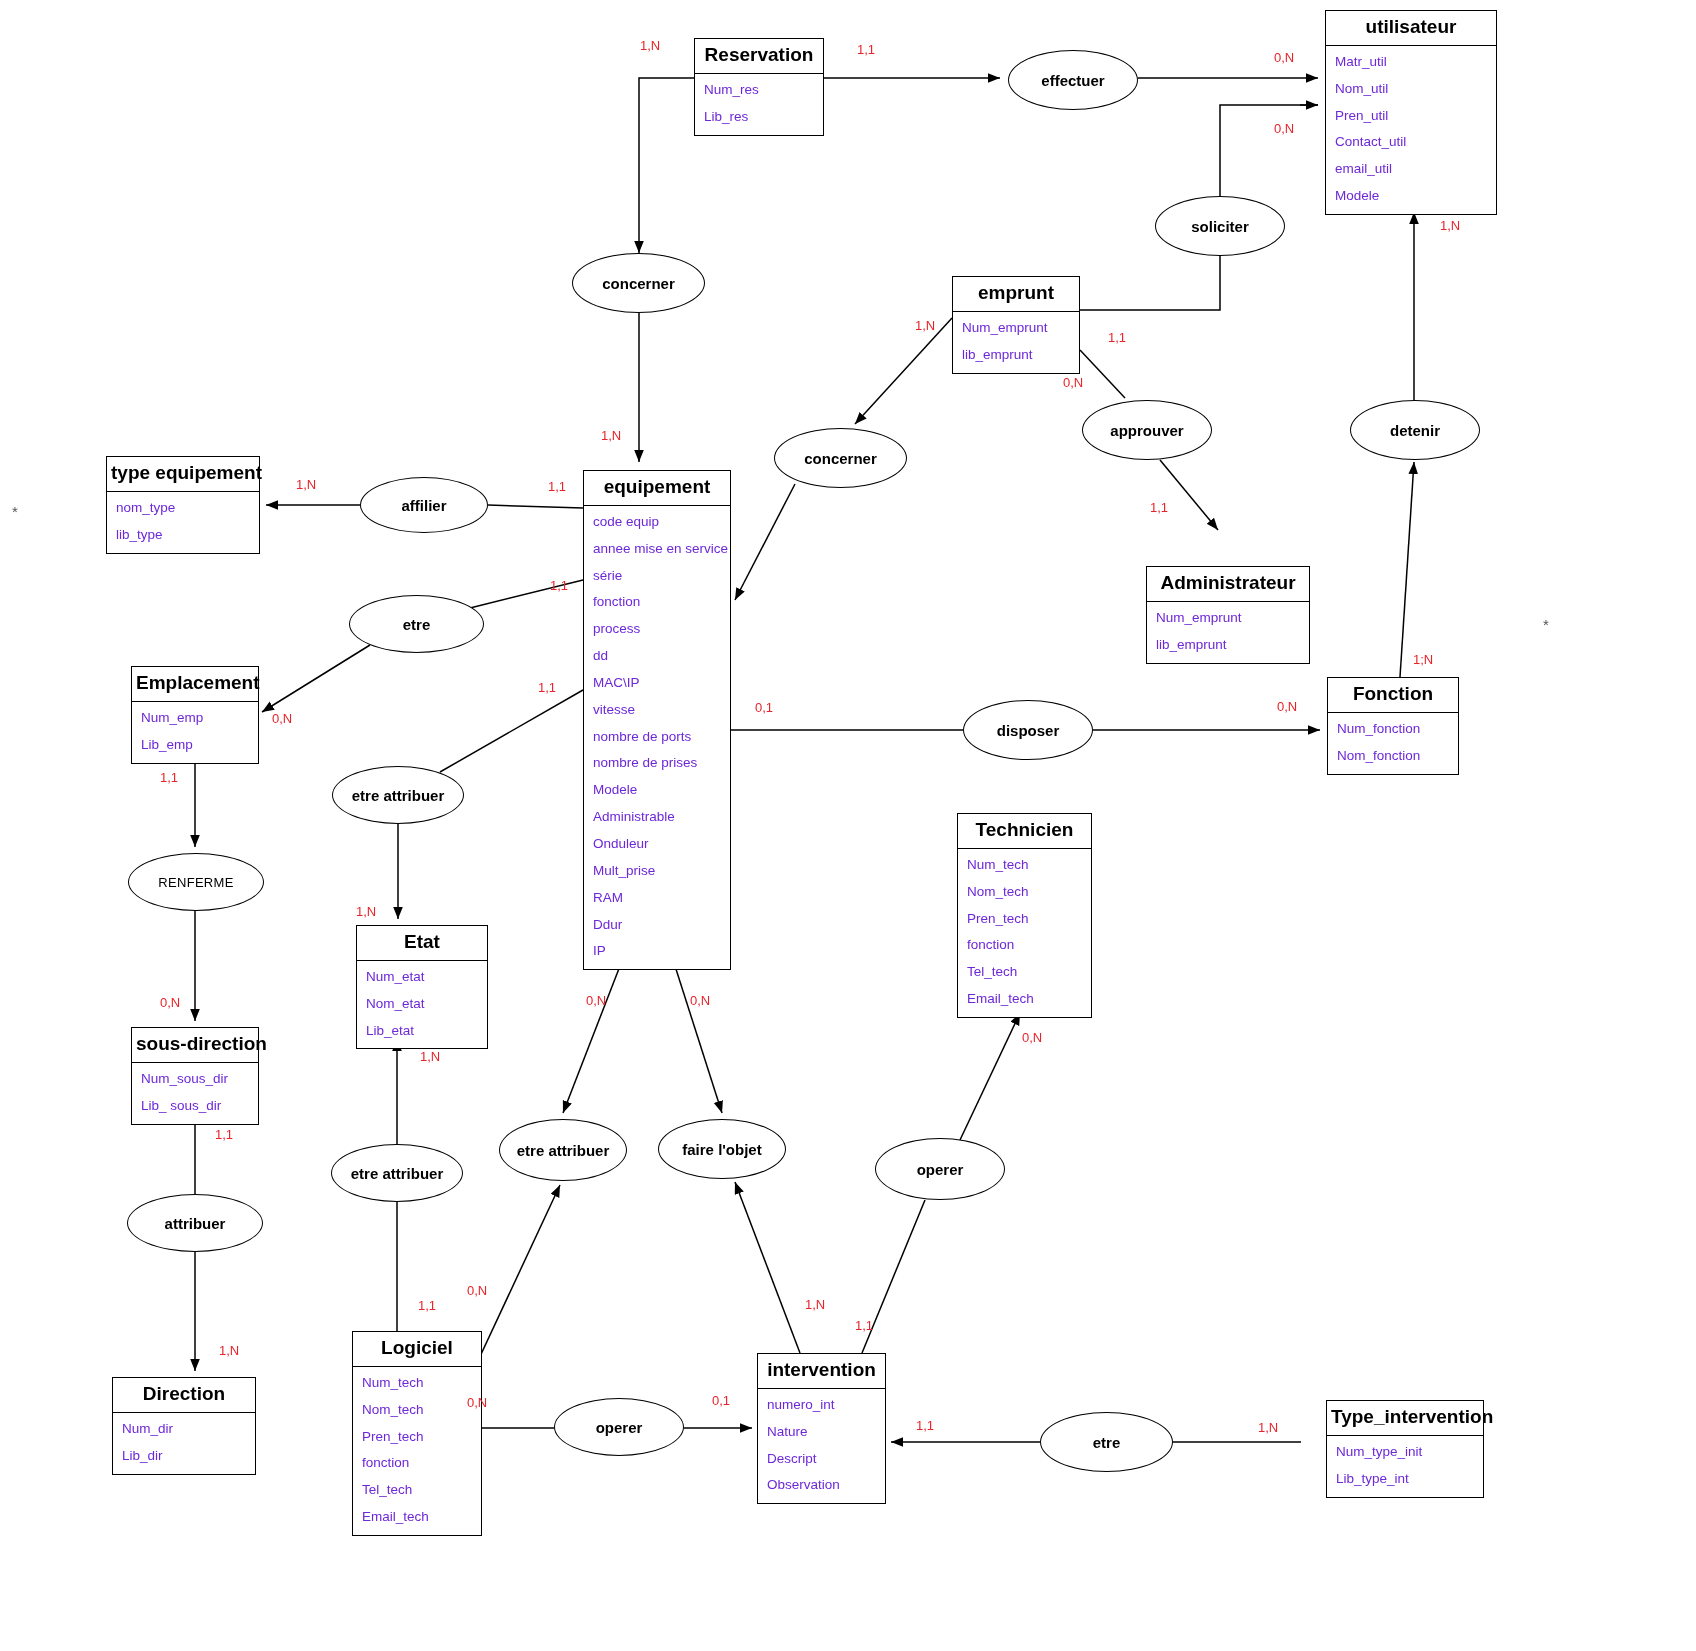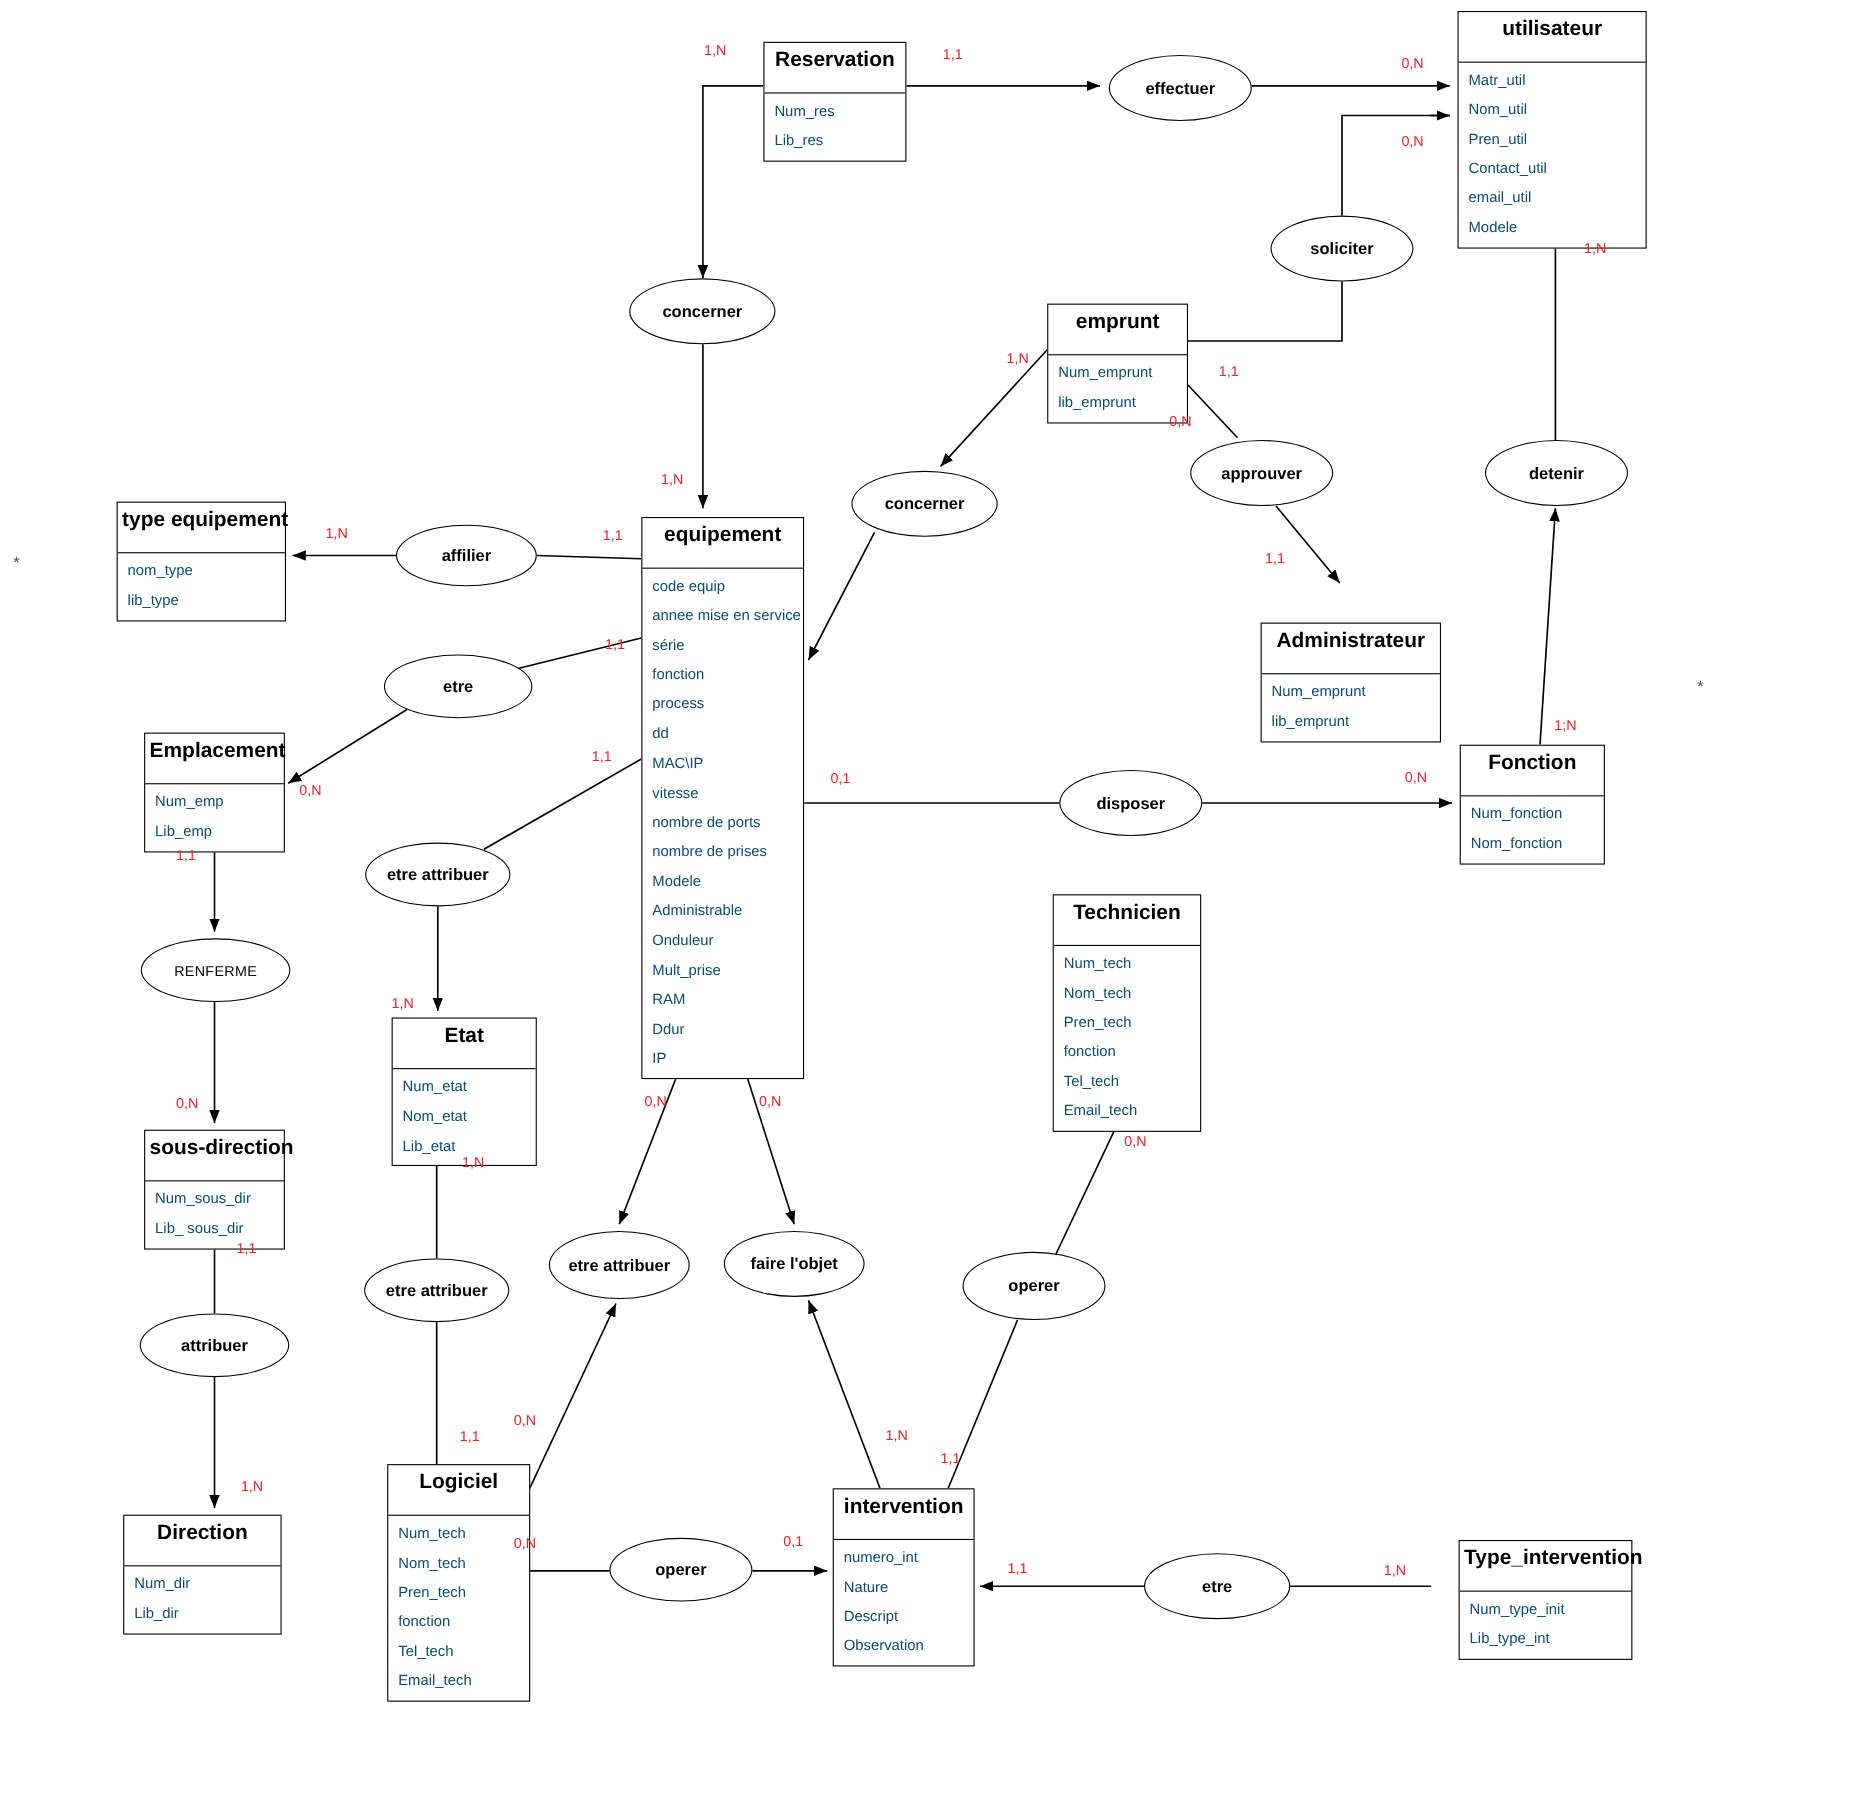--- a/index.html
+++ b/index.html
@@ -1,24 +1,24 @@
 <!DOCTYPE html>
 <html><head>
 <meta charset="utf-8">
 <style>
   html,body{margin:0;padding:0;background:#ffffff;}
   body{font-family:"Liberation Sans", sans-serif;}
   #canvas{position:relative;width:1696px;height:1651px;background:#fff;overflow:hidden;}
   svg.links{position:absolute;left:0;top:0;width:1696px;height:1651px;pointer-events:none;}
 
   .entity{position:absolute;border:1.5px solid #000;background:#fff;box-sizing:border-box;}
-  .entity .etitle{font-weight:bold;font-size:19px;text-align:center;padding:6px 4px 18px 4px;
+  .entity .etitle{font-weight:bold;font-size:19px;text-align:center;padding:6px 4px 7px 4px;
        border-bottom:1.5px solid #000;color:#000;line-height:1.1;white-space:nowrap;}
   .entity .attrs{padding:3px 0 4px 0;}
-  .entity .attr{font-size:13.5px;color:#0c4a6e;padding:6px 0 6px 9px;line-height:1.1;white-space:nowrap;}
+  .entity .attr{font-size:13.5px;color:#6d28d9;padding:6px 0 6px 9px;line-height:1.1;white-space:nowrap;}
 
   .rel{position:absolute;border:1.5px solid #000;border-radius:50%;background:#fff;
        display:flex;align-items:center;justify-content:center;box-sizing:border-box;}
   .rel span{font-size:15px;font-weight:bold;color:#000;white-space:nowrap;}
   .rel.plain span{font-weight:normal;font-size:13px;letter-spacing:.3px;}
 
   .card{position:absolute;color:#e8242a;font-size:13px;white-space:nowrap;font-family:"Liberation Sans", sans-serif;}
   .star{position:absolute;color:#555;font-size:15px;}
 </style>
 </head>

